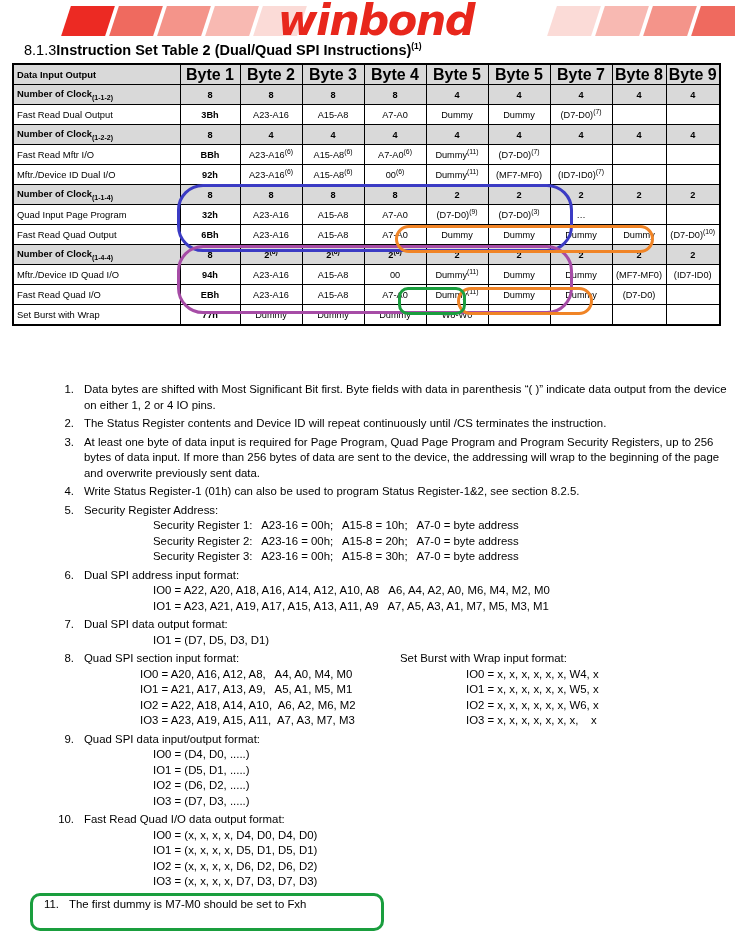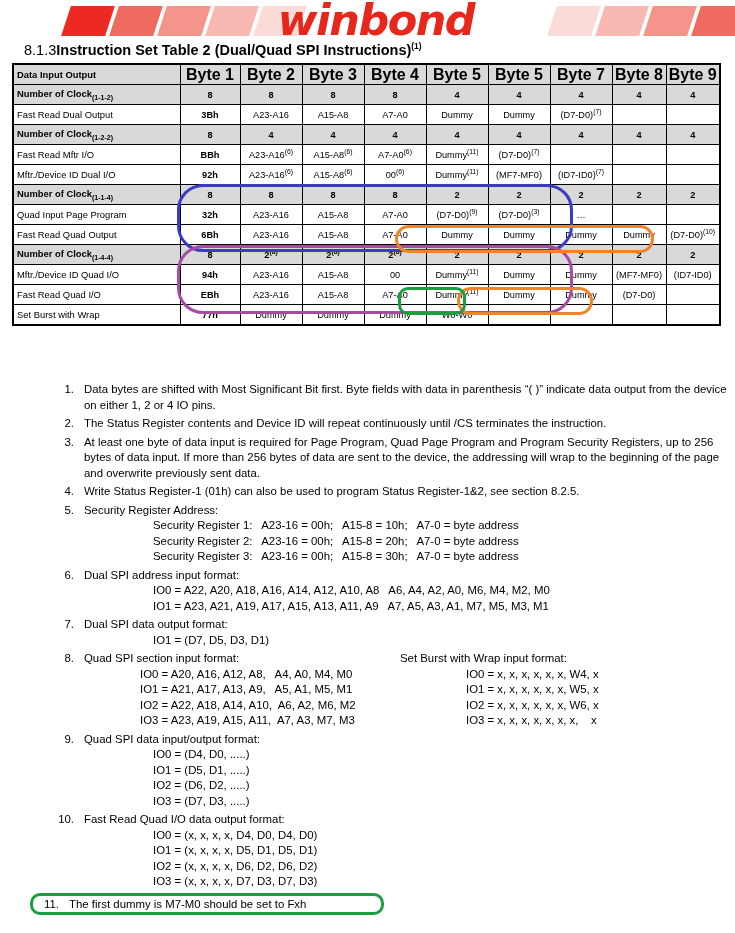--- a/index.html
+++ b/index.html
@@ -333,17 +333,17 @@
       </div>
     </div>
     <div class="note">
       <div class="n">9.</div>
       <div class="t">Quad SPI data input/output format:<div class="sub">IO0 = (D4, D0, .....)</div><div class="sub">IO1 = (D5, D1, .....)</div><div class="sub">IO2 = (D6, D2, .....)</div><div class="sub">IO3 = (D7, D3, .....)</div></div>
     </div>
     <div class="note">
       <div class="n">10.</div>
       <div class="t">Fast Read Quad I/O data output format:<div class="sub">IO0 = (x, x, x, x, D4, D0, D4, D0)</div><div class="sub">IO1 = (x, x, x, x, D5, D1, D5, D1)</div><div class="sub">IO2 = (x, x, x, x, D6, D2, D6, D2)</div><div class="sub">IO3 = (x, x, x, x, D7, D3, D7, D3)</div></div>
     </div>
-    <div class="note" style="border: 3px solid rgb(26, 158, 62); border-radius: 10px; padding: 1px 8px 0 0px; margin-left: -18px; width: 340px; margin-top: 2px;">
+    <div class="note" style="border: 3px solid rgb(26, 158, 62); border-radius: 10px; padding: 1px 8px 16px 0px; margin-left: -18px; width: 340px; margin-top: 2px;">
       <div class="n">11.</div>
       <div class="t">The first dummy is M7-M0 should be set to Fxh</div>
     </div>
   </div>
 
 </body></html>

